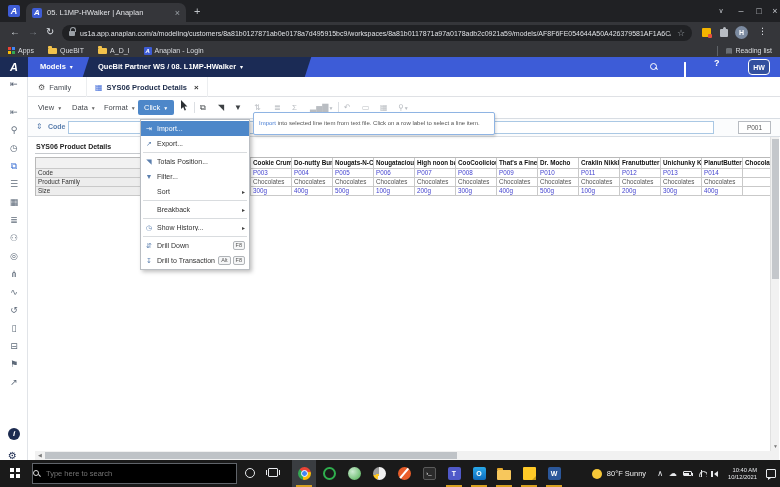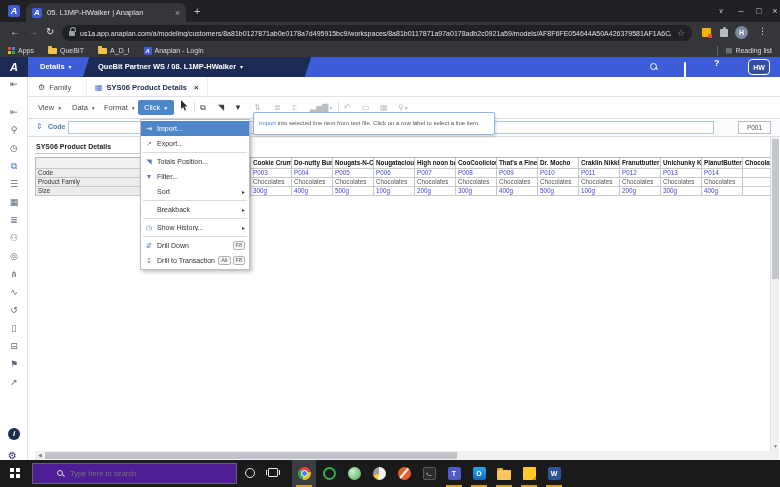--- a/index.html
+++ b/index.html
@@ -131,21 +131,21 @@
 
   
   .tooltip { position:absolute; left:253px; top:112px; width:242px; height:23px; background:#fff; border:1px solid #8fb4e3; border-radius:2px; box-shadow:1px 2px 3px rgba(0,0,0,0.15); z-index:55; font-size:6px; color:#555; line-height:21px; padding:0 5px; white-space:nowrap; overflow:hidden; }
   .tooltip .lw { color:#4a7fd4; }
   .tip-notch { position:absolute; left:-4px; top:8px; width:0; height:0; border-top:4px solid transparent; border-bottom:4px solid transparent; border-right:4px solid #8fb4e3; }
   .tip-notch::after { content:''; position:absolute; left:1.5px; top:-3px; width:0; height:0; border-top:3px solid transparent; border-bottom:3px solid transparent; border-right:3px solid #fff; }
 
   
   .taskbar { position:absolute; left:0; top:460px; width:780px; height:27px; background:#1a1a1a; }
   .start { position:absolute; left:10px; top:8px; width:4px; height:4px; background:#fff; box-shadow:6px 0 #fff, 0 6px #fff, 6px 6px #fff; }
-  .tsearch { position:absolute; left:32px; top:3px; width:205px; height:21px; background:#4c1d95; border:1px solid #60646a; display:flex; align-items:center; padding:0 24px; }
+  .tsearch { position:absolute; left:32px; top:3px; width:205px; height:21px; background:#000000; border:1px solid #60646a; display:flex; align-items:center; padding:0 0; }
   .tsearch .mag2 { width:7px; height:7px; position:relative; margin-right:6px; flex:0 0 auto; }
   .mag2::before { content:''; position:absolute; left:0; top:0; width:4px; height:4px; border:1px solid #ddd; border-radius:50%; }
   .mag2::after { content:''; position:absolute; left:4.5px; top:4.5px; width:3px; height:1px; background:#ddd; transform:rotate(45deg); }
   .tsearch input { background:transparent; border:none; outline:none; color:#cfcfcf; font-size:7.5px; width:100%; font-family:inherit; }
   .cortana { position:absolute; left:245px; top:8px; width:10px; height:10px; border:1.5px solid #e8eaed; border-radius:50%; }
   .taskview { position:absolute; left:268px; top:8px; width:10px; height:9px; border:1px solid #e8eaed; border-radius:1px; }
   .taskview::before { content:''; position:absolute; left:-3px; top:1px; width:1px; height:5px; background:#e8eaed; }
   .taskview::after { content:''; position:absolute; right:-3px; top:1px; width:1px; height:5px; background:#e8eaed; }
   .app-slot { position:absolute; top:0; width:24px; height:27px; display:flex; align-items:center; justify-content:center; }
   .app-slot.focused { background:#3a3d41; }
@@ -242,21 +242,21 @@
       </div>
     <div class="readlist">
       <span class="ic">▤</span>
       <span>Reading list</span>
     </div>
   </div>
 
   <div class="bluebar">
     <div class="logo-block">A</div>
     <div class="models-lbl">
-      <span>Details</span><span class="models-chev">▾</span>
+      <span>Models</span><span class="models-chev">▾</span>
     </div>
     <div class="ws-wedge"></div>
     <div class="ws-label">
       <span>QueBit Partner WS / 08. L1MP-HWalker</span><span class="ws-chev">▾</span>
     </div>
     <span class="bb-ic" style="left:650px;top:6px;"><span class="mag"></span></span>
     <span class="bb-ic" style="left:684px;top:6px;"><span class="bell"></span></span>
     <span class="bb-ic qmark" style="left:714px;top:1px;">?</span>
     <div class="hw-avatar">HW</div>
   </div>
@@ -507,15 +507,31 @@
         </div>
         <div class="app-slot" style="left: 517px;">
           <div class="ticon icon-notes"></div>
           <span class="ul"></span>
         </div>
         <div class="app-slot" style="left: 542px;">
           <div class="ticon icon-word">W</div>
           <span class="ul"></span>
         </div>
       </div>
+    <div class="tray">
+      <span class="sun"></span>
+      <span class="weather-lbl">80°F Sunny</span>
+      <span class="tray-ic">∧</span>
+      <span class="tray-ic">☁</span>
+      <span class="battery">
+          <i></i>
+        </span>
+      <span class="wifi"></span>
+      <span class="speaker"></span>
+      <span class="clock-block">
+        <span>10:40 AM</span><br>
+        <span>10/12/2021</span>
+      </span>
+      <span class="action-center"></span>
+    </div>
   </div>
 
 </div>
 
 </body></html>

